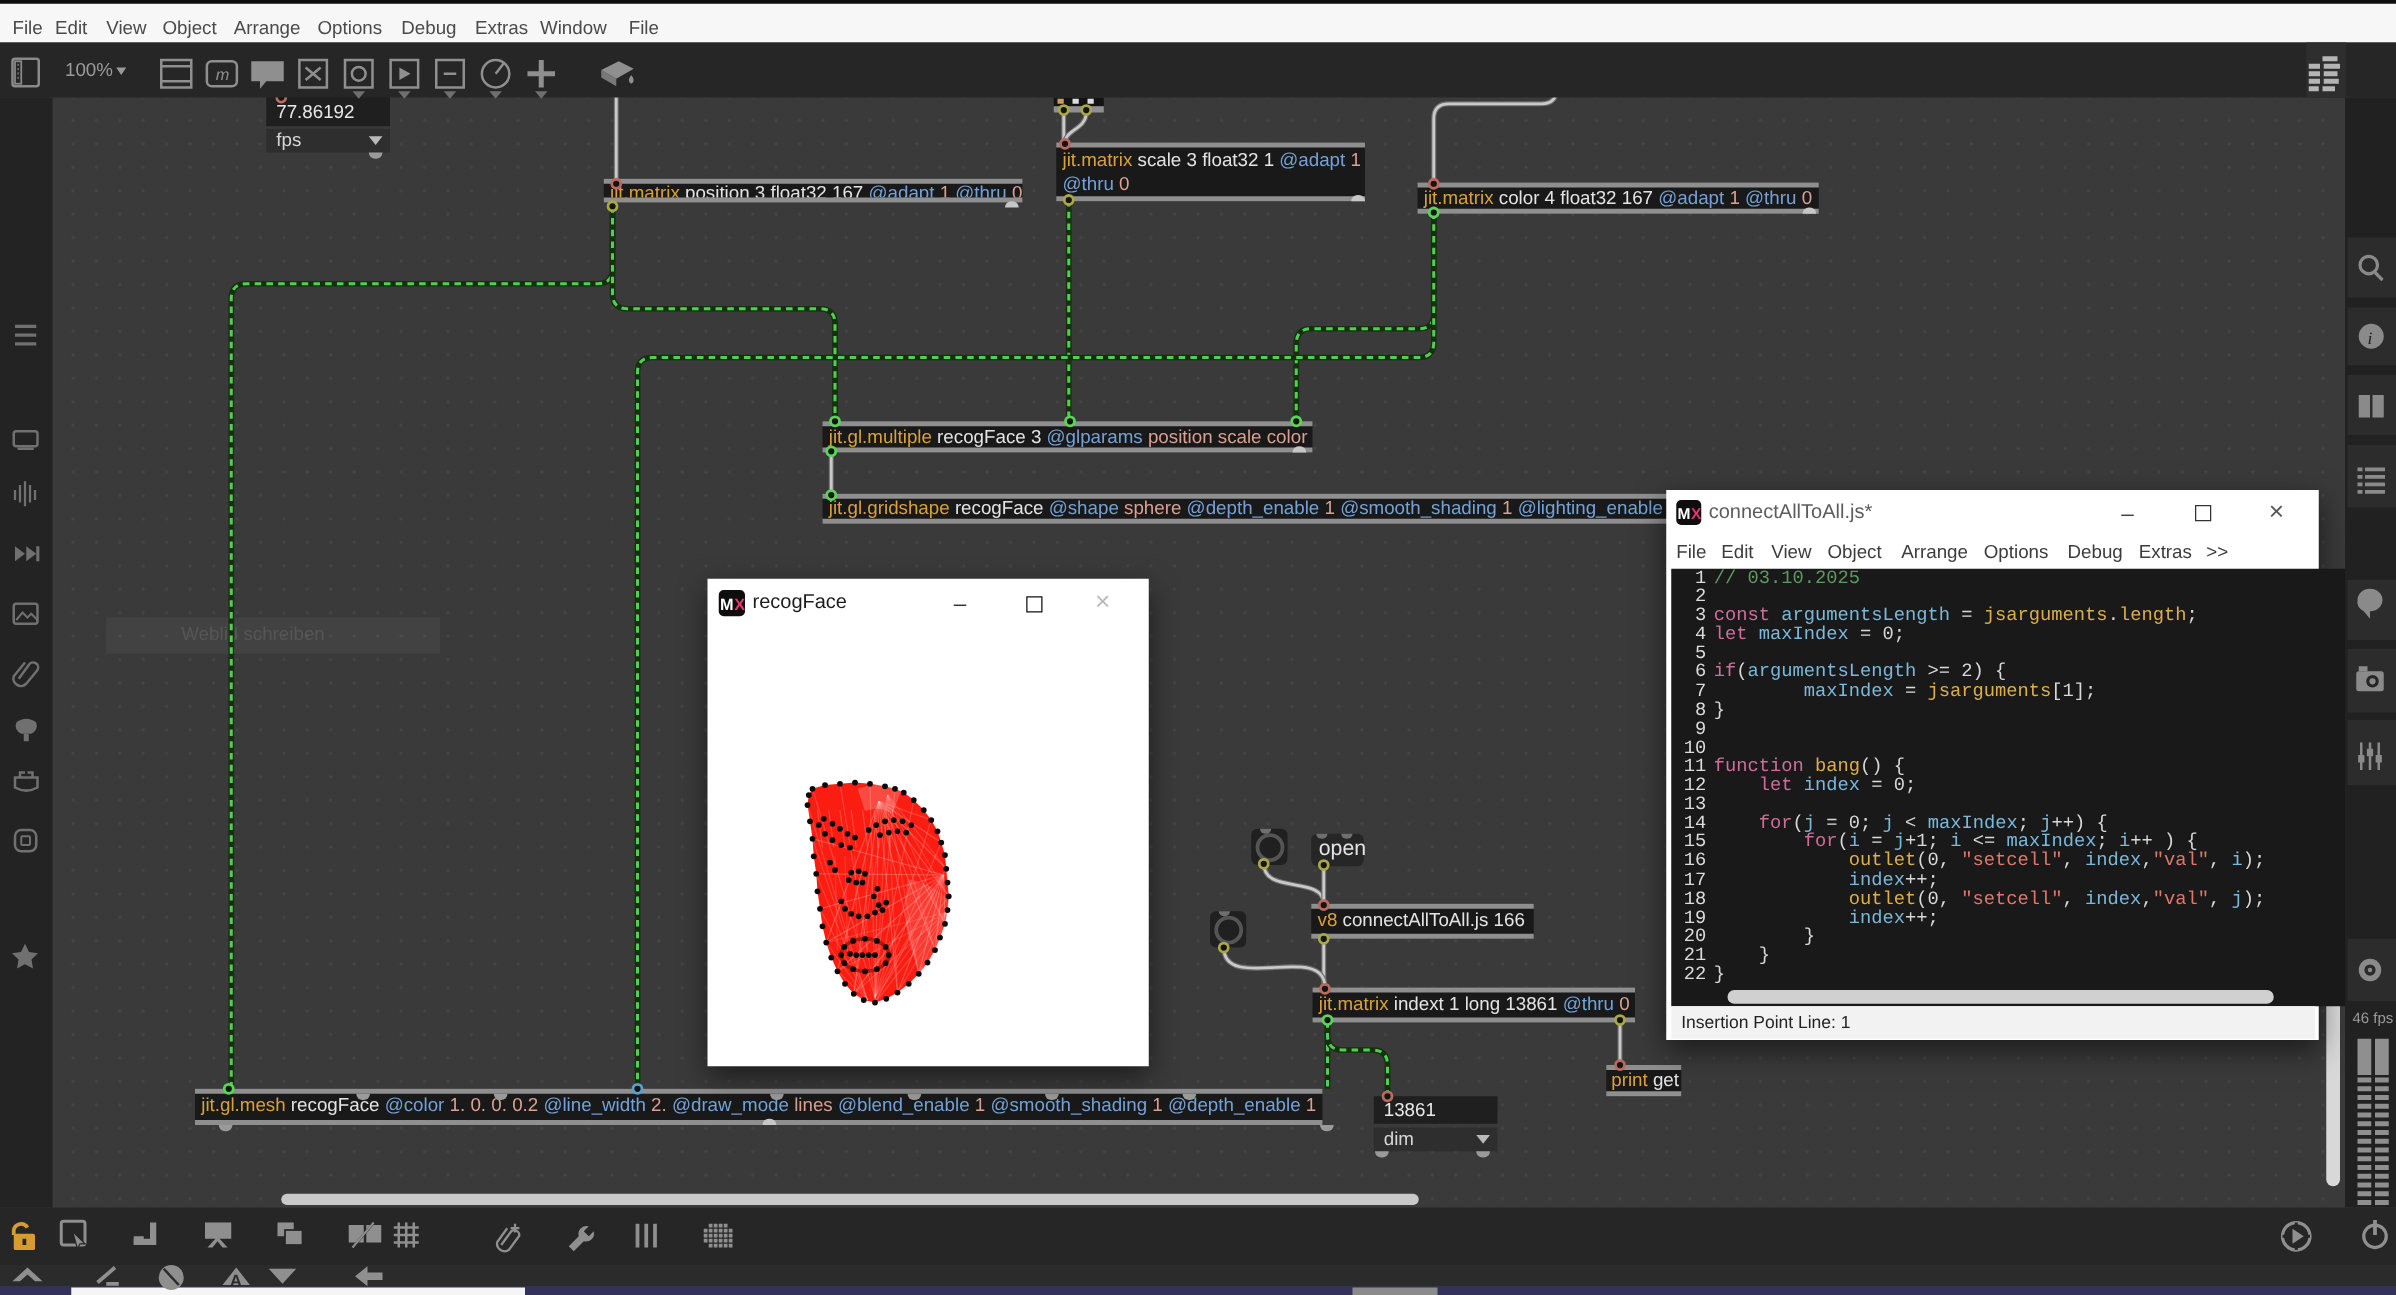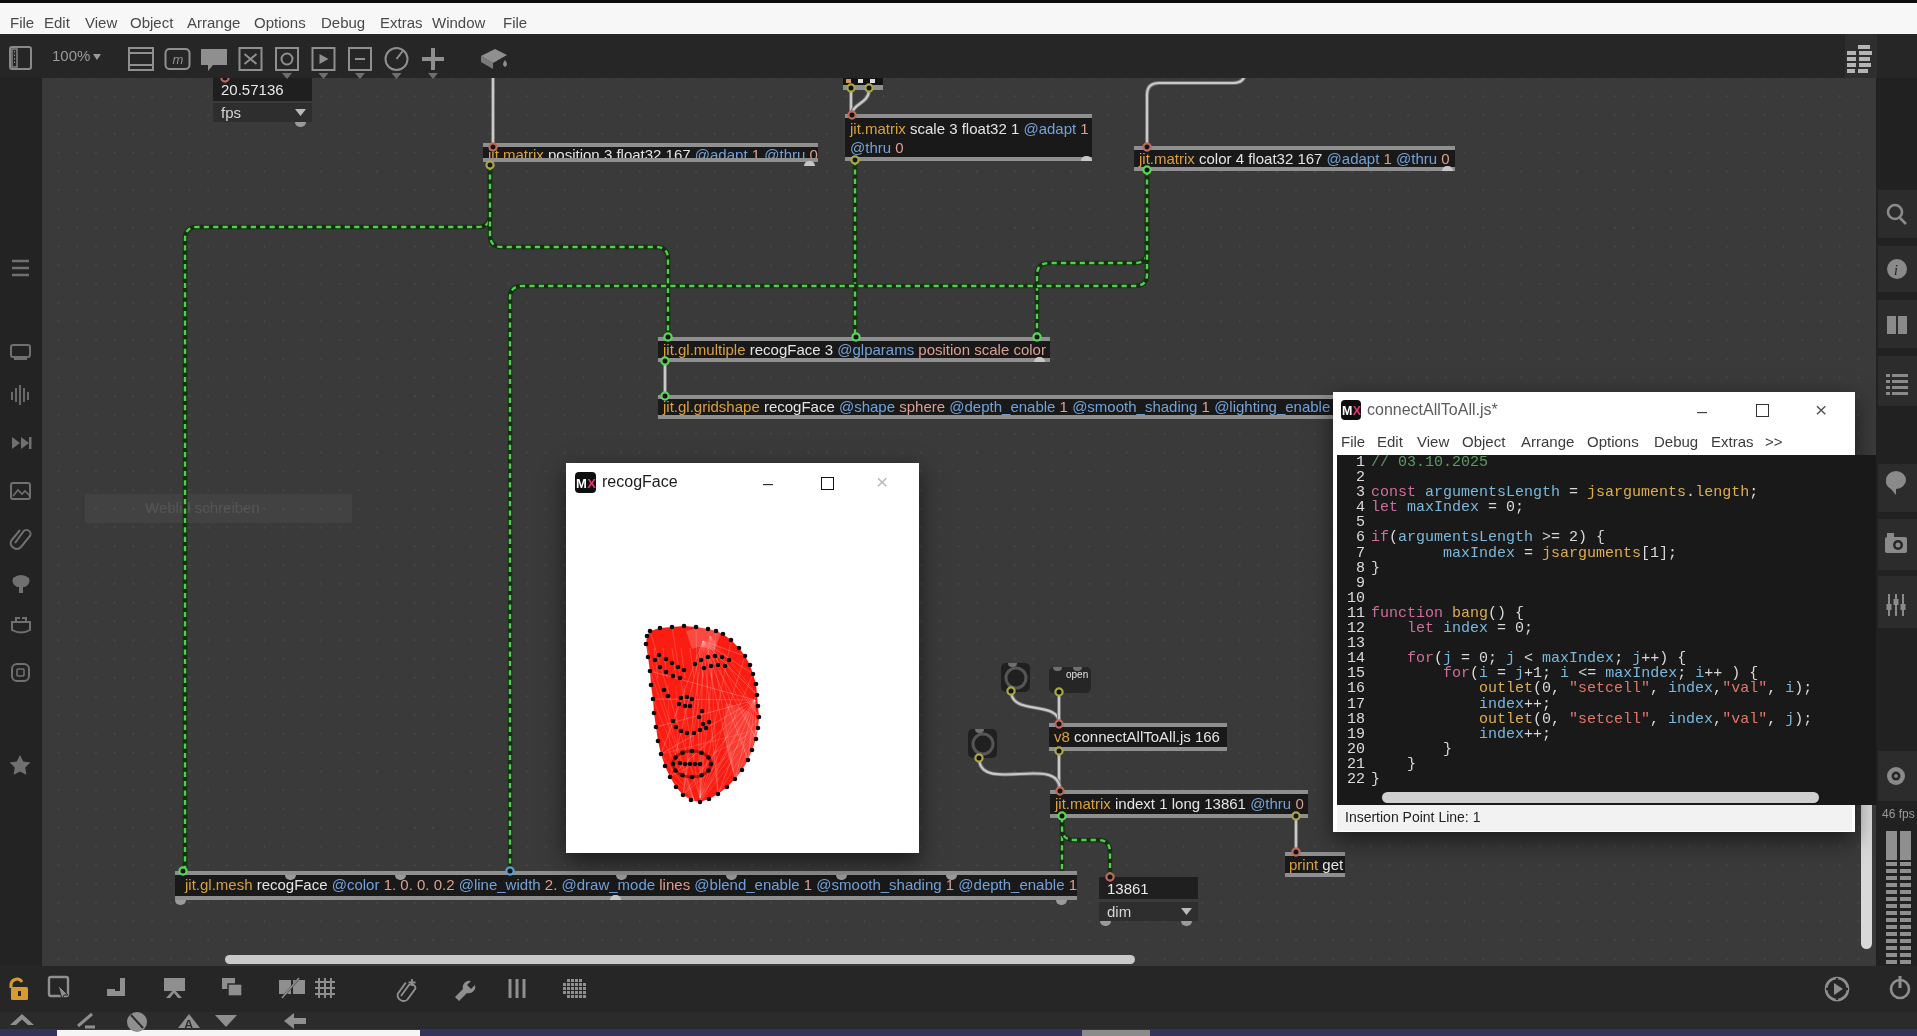--- a/index.html
+++ b/index.html
@@ -18,22 +18,22 @@
 
 #canvas{position:absolute;left:42px;top:78px;width:1834px;height:888px;background:#3a3a3a;
  background-image:radial-gradient(circle,#454545 1.1px,rgba(0,0,0,0) 1.4px);
  background-size:18.75px 18.75px;background-position:7px 9px;}
 
 .ob{position:absolute;background:#191919;border-top:4px solid #8f8f8f;border-bottom:4px solid #8f8f8f;
  color:#e4e4e4;font-size:15px;white-space:nowrap;padding:0 0 0 5px;overflow:hidden;}
 .ob i,.msg i{font-style:normal;color:#d9a13d;}
 .ob b,.msg b{font-weight:normal;color:#74a2d8;}
 .ob u,.msg u{text-decoration:none;color:#dba091;}
-.msg{position:absolute;background:#262626;border-radius:5px;color:#e4e4e4;font-size:10px;
- white-space:nowrap;padding:2px 17px;}
+.msg{position:absolute;background:#262626;border-radius:5px;color:#e4e4e4;font-size:17px;
+ white-space:nowrap;padding:2px 6px;}
 .nbx{position:absolute;background:#1f1f1f;color:#e8e8e8;font-size:15px;padding:3px 0 0 8px;}
 .umenu{position:absolute;background:#2e2e2e;color:#d6d6d6;font-size:15px;padding:1px 0 0 8px;}
 .btn{position:absolute;background:#202020;border-radius:5px;}
 .btn:after{content:"";position:absolute;left:50%;top:50%;width:17px;height:17px;border:3px solid #555;
  border-radius:50%;transform:translate(-50%,-50%);}
 .nub{position:absolute;width:11px;height:5px;background:#9a9a9a;border-radius:0 0 6px 6px;}
 .nubu{position:absolute;width:11px;height:5px;background:#7a7a7a;border-radius:6px 6px 0 0;}
 .ghost{position:absolute;left:85px;top:494px;width:267px;height:29px;background:rgba(255,255,255,0.045);
  color:rgba(255,255,255,0.10);font-size:15px;padding:5px 0 0 60px;}
 svg{position:absolute;overflow:visible;}
@@ -51,36 +51,36 @@
 #code .s{color:#e0786a;} 
 
 #code .cm{color:#5d9962;}
 #jstatus{position:absolute;left:1337px;top:805px;width:515px;height:26px;background:#f2f2f2;
  font-size:14px;color:#222;padding:4px 0 0 8px;}
 .menurow span{position:absolute;font-size:15px;color:#3c3c3c;}
 </style>
 </head><body>
 <div id="root">
     <div id="canvas"></div>
-    <div class="nbx" style="left:213px;top:70px;width:99px;height:31px;padding-top:11px;">20.57136</div>
+    <div class="nbx" style="left:213px;top:70px;width:99px;height:31px;padding-top:11px;">77.86192</div>
     <div class="umenu" style="left:213px;top:103px;width:99px;height:19px;">fps<svg style="left:82px;top:6px;" width="12" height="8">
         <path d="M0 0 h11 l-5.5 7 z" fill="#b9b9b9"></path>
       </svg></div>
     <div class="nub" style="left:295px;top:122px;"></div>
     <div style="position:absolute;left:843px;top:78px;width:40px;height:7px;background:#131313;"></div>
     <div style="position:absolute;left:846px;top:79px;width:5px;height:4px;background:#c96;"></div>
     <div style="position:absolute;left:858px;top:79px;width:5px;height:4px;background:#ddd;"></div>
     <div style="position:absolute;left:870px;top:79px;width:5px;height:4px;background:#ddd;"></div>
     <div style="position:absolute;left:843px;top:85px;width:40px;height:5px;background:#8f8f8f;"></div>
     <div class="ob" style="left:483px;top:143px;width:335px;height:19px;padding-top:0px;line-height:15px;"><i>jit.matrix</i> position 3 float32 167 <b>@adapt</b> <u>1</u> <b>@thru</b> <u>0</u></div>
     <div class="ob" style="left:845px;top:114px;width:247px;height:47px;padding-top:1px;line-height:19px;"><i>jit.matrix</i> scale 3 float32 1 <b>@adapt</b> <u>1</u><br><b>@thru</b> <u>0</u></div>
     <div class="ob" style="left:1134px;top:146px;width:321px;height:25px;padding-top:1px;line-height:15px;"><i>jit.matrix</i> color 4 float32 167 <b>@adapt</b> <u>1</u> <b>@thru</b> <u>0</u></div>
     <div class="ob" style="left:658px;top:337px;width:392px;height:25px;padding-top:1px;line-height:15px;"><i>jit.gl.multiple</i> recogFace 3 <b>@glparams</b> <u>position scale color</u></div>
     <div class="ob" style="left:658px;top:395px;width:702px;height:24px;padding-top:0px;line-height:15px;"><i>jit.gl.gridshape</i> recogFace <b>@shape</b> <u>sphere</u> <b>@depth_enable</b> <u>1</u> <b>@smooth_shading</b> <u>1</u> <b>@lighting_enable</b></div>
-    <div class="ob" style="left:175px;top:871px;width:902px;height:29px;padding-top:2px;line-height:16px;text-align:right;"><i>jit.gl.mesh</i> recogFace <b>@color</b> <u>1. 0. 0. 0.2</u> <b>@line_width</b> <u>2.</u> <b>@draw_mode</b> <u>lines</u> <b>@blend_enable</b> <u>1</u> <b>@smooth_shading</b> <u>1</u> <b>@depth_enable</b> <u>1</u></div>
+    <div class="ob" style="left:156px;top:871px;width:902px;height:29px;padding-top:2px;line-height:16px;"><i>jit.gl.mesh</i> recogFace <b>@color</b> <u>1. 0. 0. 0.2</u> <b>@line_width</b> <u>2.</u> <b>@draw_mode</b> <u>lines</u> <b>@blend_enable</b> <u>1</u> <b>@smooth_shading</b> <u>1</u> <b>@depth_enable</b> <u>1</u></div>
     <div class="msg" style="left:1049px;top:667px;width:42px;height:26px;">open</div>
     <div class="btn" style="left:1001px;top:663px;width:29px;height:29px;"></div>
     <div class="btn" style="left:968px;top:729px;width:29px;height:29px;"></div>
     <div class="ob" style="left:1049px;top:723px;width:178px;height:28px;padding-top:2px;line-height:16px;"><i>v8</i> connectAllToAll.js 166</div>
     <div class="ob" style="left:1050px;top:790px;width:258px;height:28px;padding-top:2px;line-height:16px;"><i>jit.matrix</i> indext 1 long 13861 <b>@thru</b> <u>0</u></div>
     <div class="nbx" style="left:1099px;top:877px;width:99px;height:22px;">13861</div>
     <div class="umenu" style="left:1099px;top:902px;width:99px;height:19px;">dim<svg style="left:82px;top:6px;" width="12" height="8">
         <path d="M0 0 h11 l-5.5 7 z" fill="#b9b9b9"></path>
       </svg></div>
     <div class="nub" style="left:1100px;top:921px;"></div>

